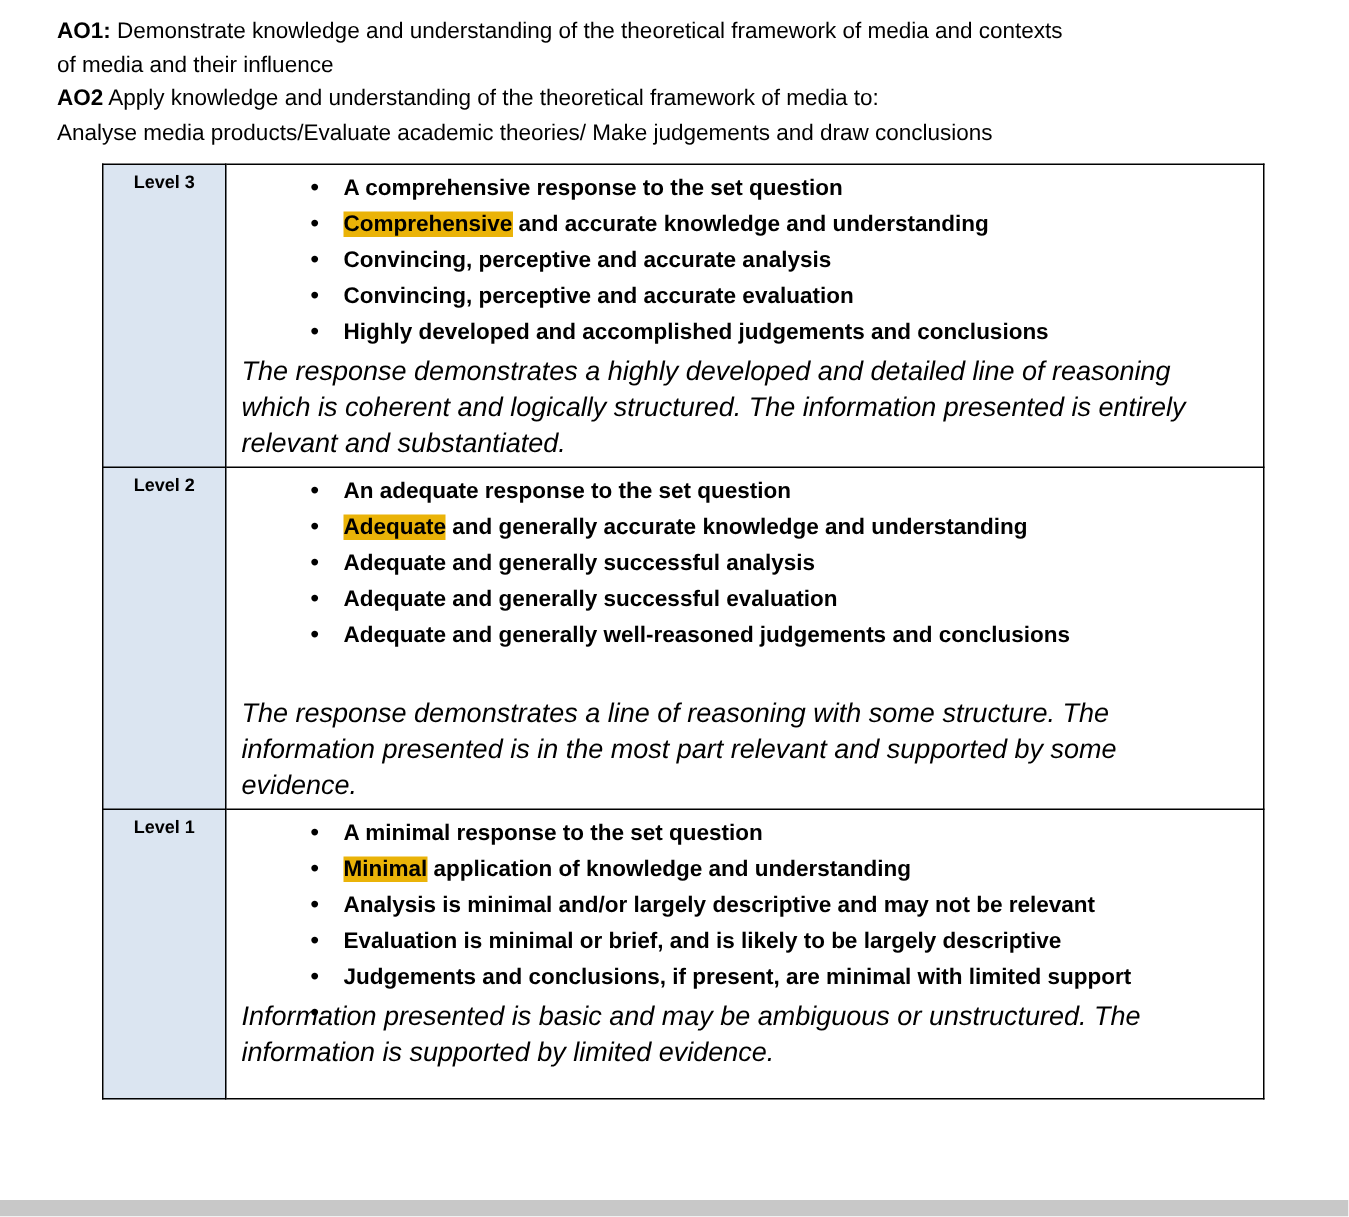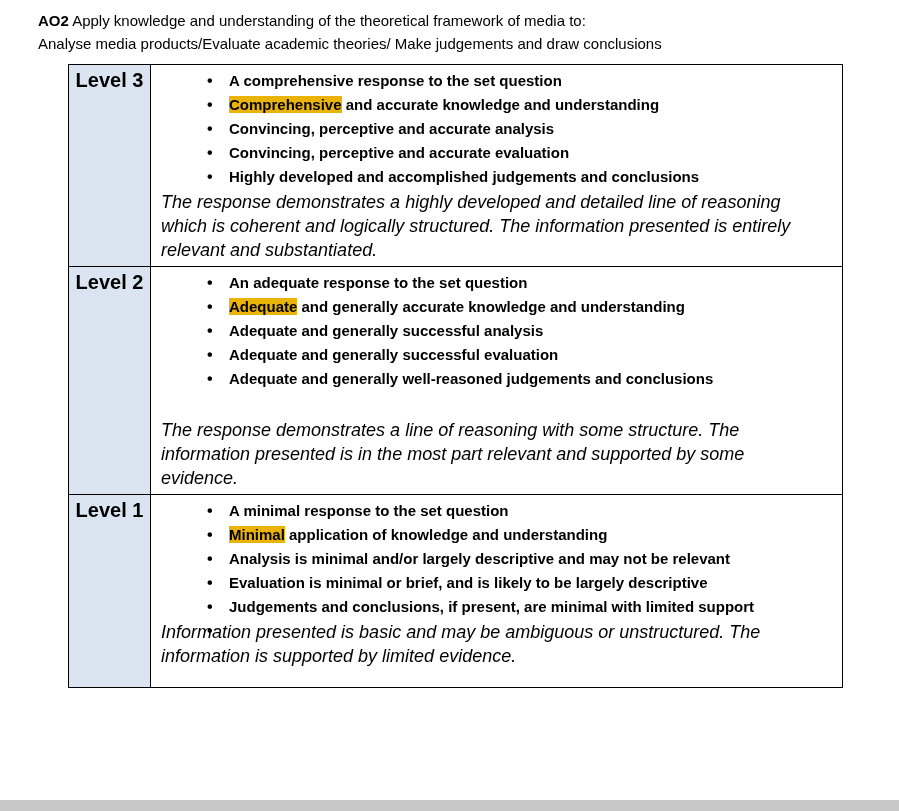--- a/index.html
+++ b/index.html
@@ -53,21 +53,21 @@
     border-collapse: collapse;
     margin-left: 30px;
     width: 775px;
     table-layout: fixed;
   }
   table.rubric td { border: 1.5px solid #000; vertical-align: top; }
   td.level-cell {
     width: 82px;
     background: #dbe5f1;
     font-weight: bold;
-    font-size: 20px;
+    font-size: 12px;
     text-align: center;
     padding-top: 4px;
   }
   td.desc-cell { padding: 4px 10px 4px 10px; }
 
   ul.bullets { list-style: none; font-weight: bold; }
   ul.bullets li {
     position: relative;
     padding-left: 68px;
     line-height: 24px;
@@ -104,20 +104,22 @@
   }
 </style>
 </head>
 <body>
 
 <div class="page">
 
 
 
   <div class="objectives">
+    <div><b>AO1:</b><span> Demonstrate knowledge and understanding of the theoretical framework of media and contexts</span></div>
+    <div>of media and their influence</div>
     <div><b>AO2</b><span> Apply knowledge and understanding of the theoretical framework of media to:</span></div>
     <div>Analyse media products/Evaluate academic theories/ Make judgements and draw conclusions</div>
   </div>
 
   <table class="rubric">
 
     <tbody>
         <tr style="height:192px">
       <td class="level-cell">Level 3</td>
       <td class="desc-cell">

